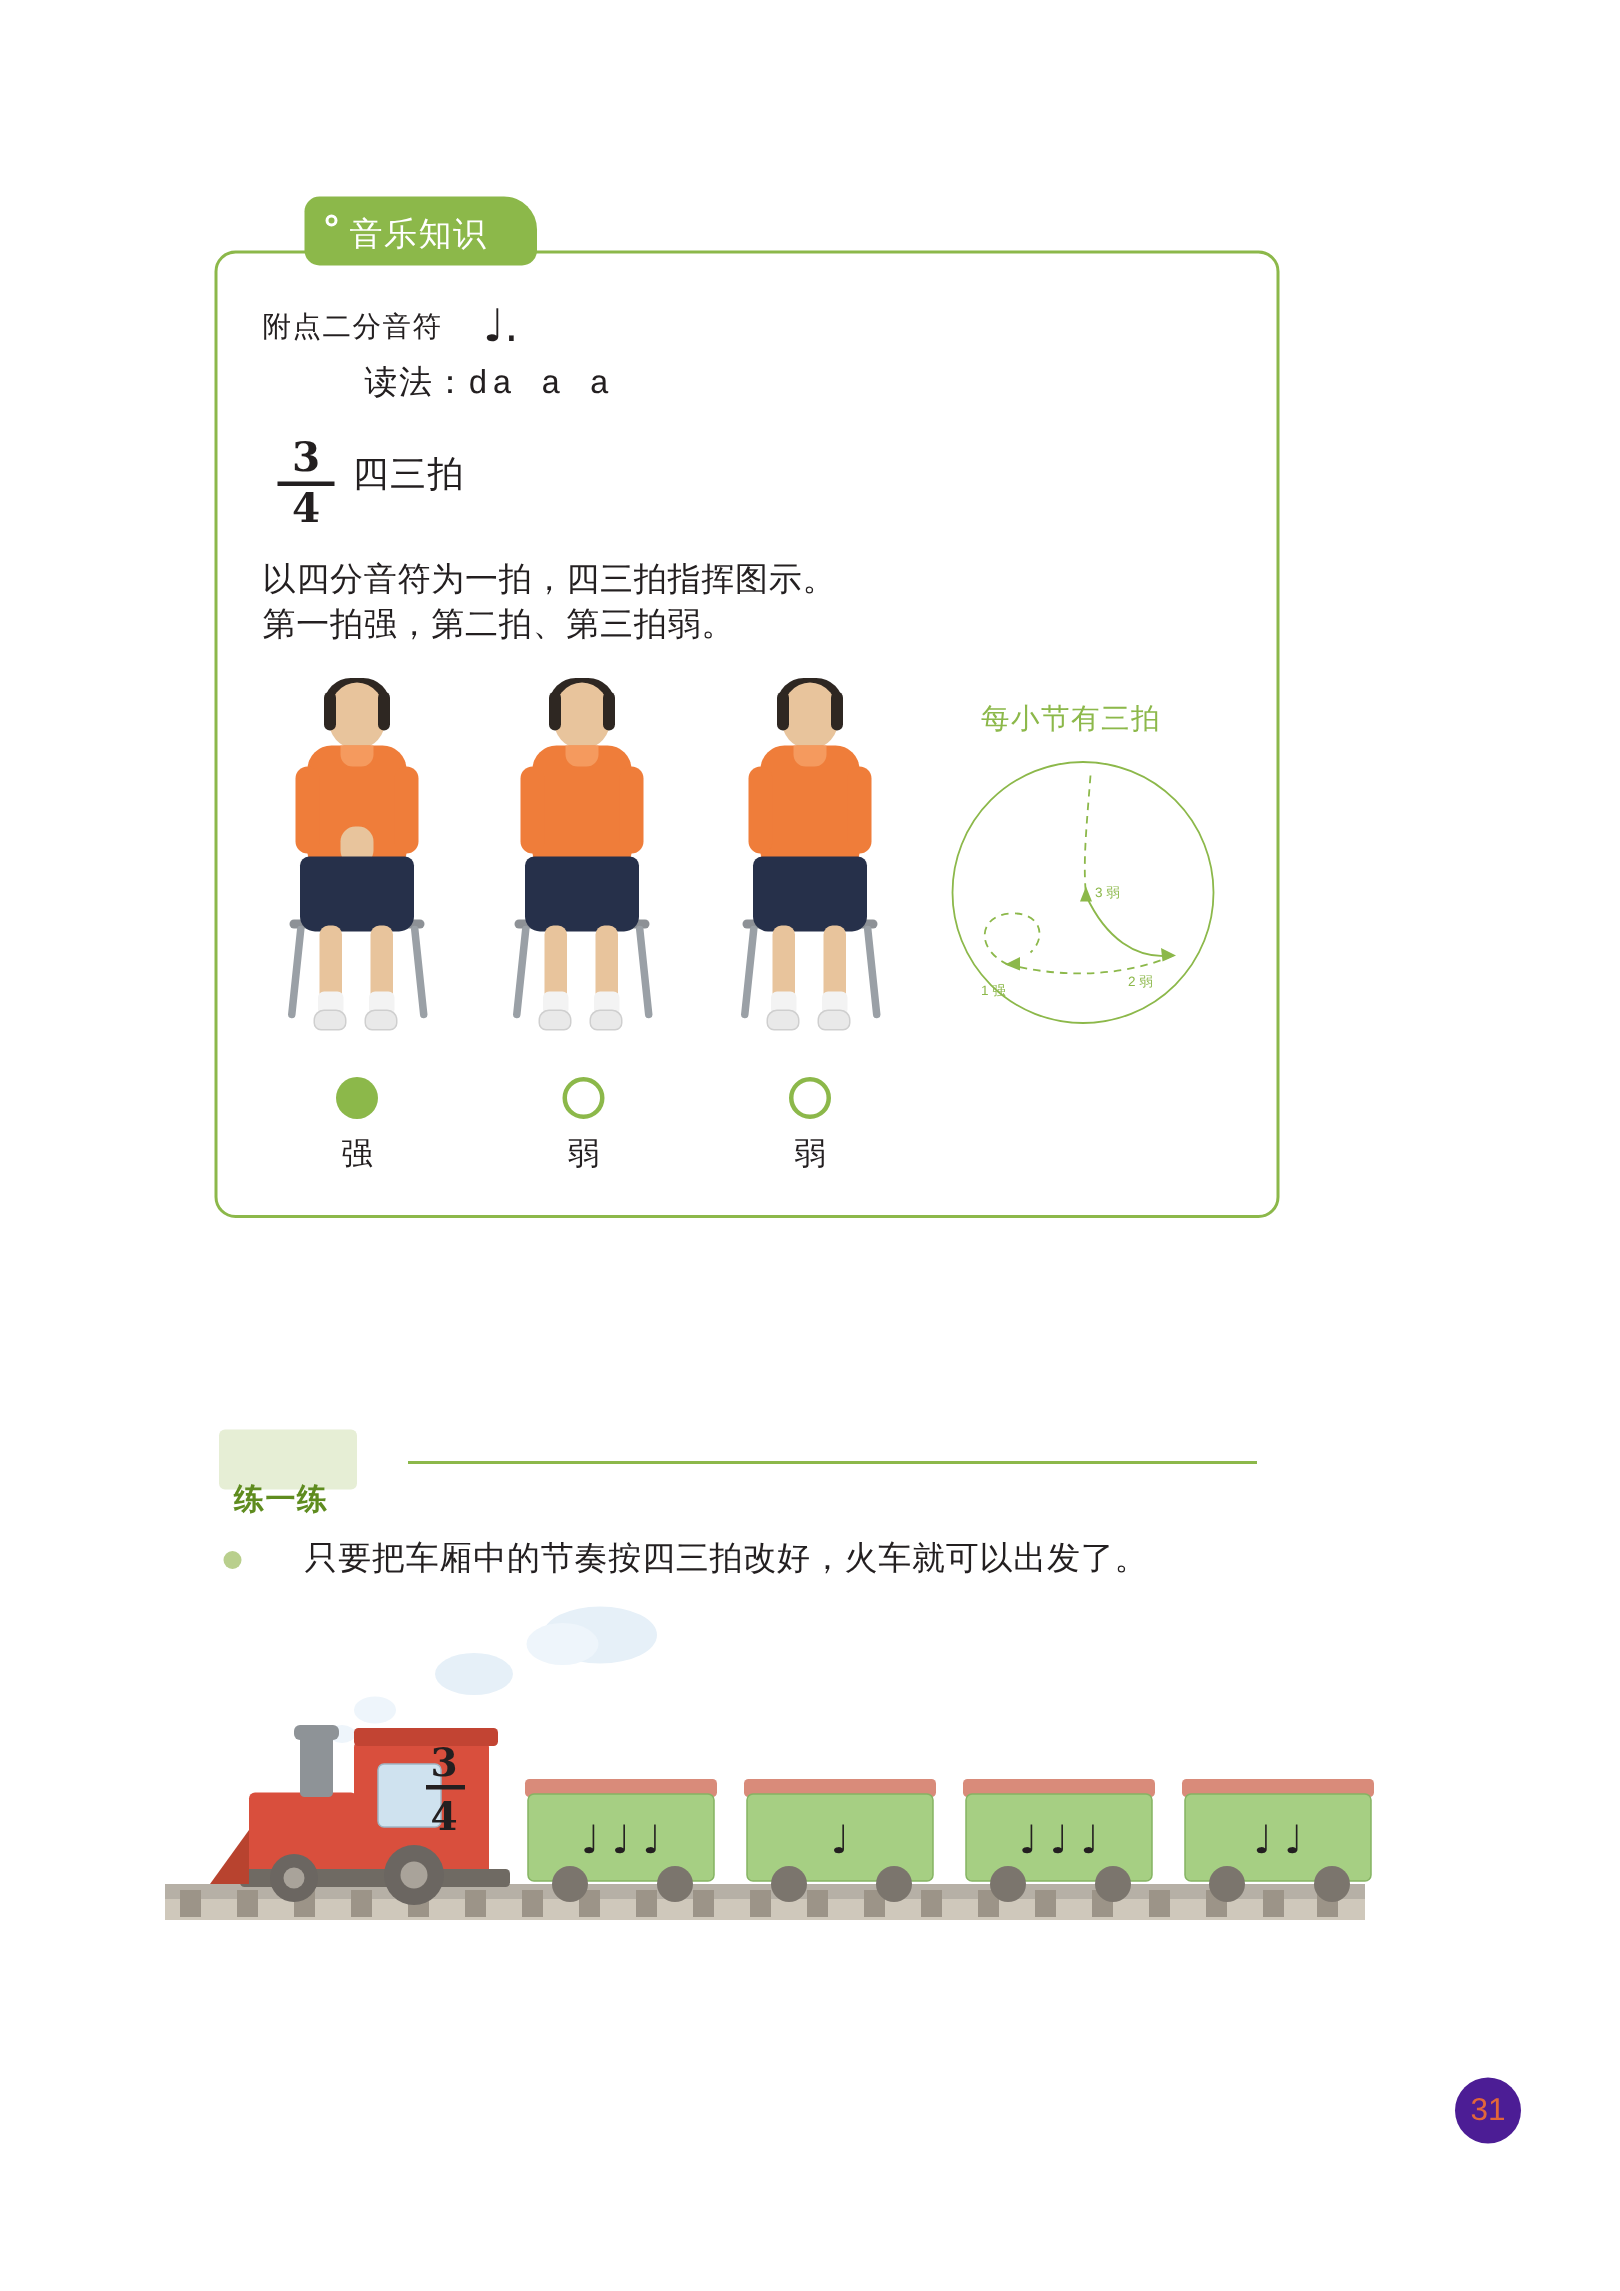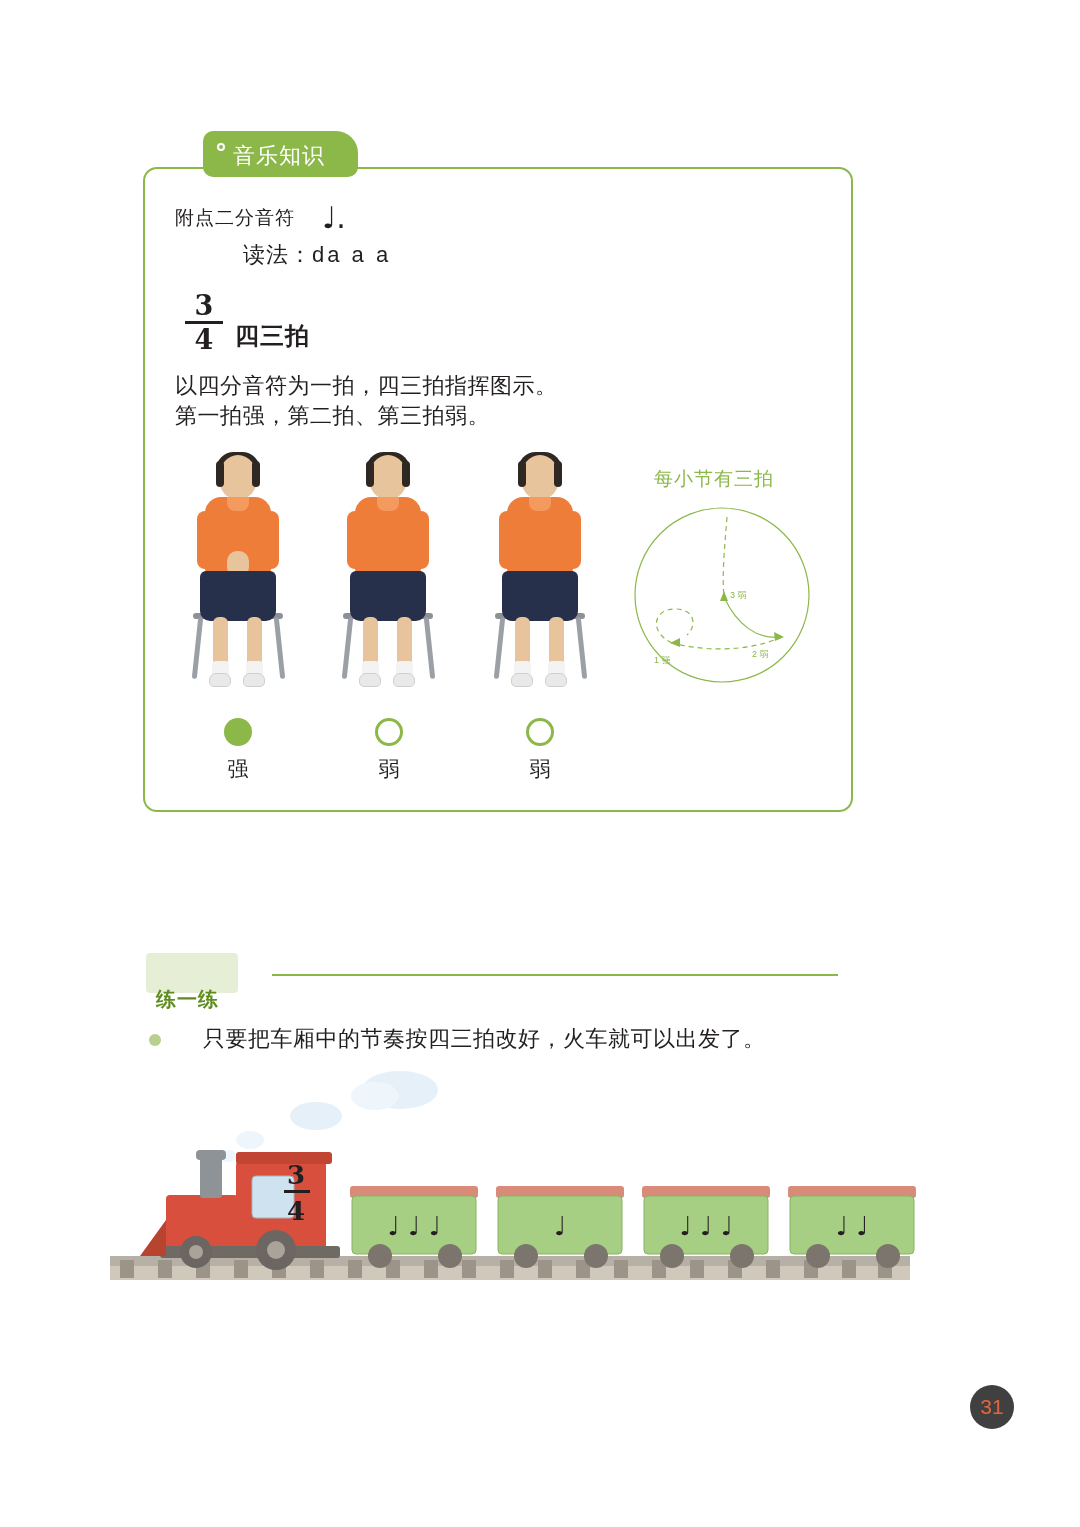--- a/index.html
+++ b/index.html
@@ -73,21 +73,21 @@
     font-family: "DejaVu Sans", sans-serif;
   }
   .line-reading {
     position: absolute;
     left: 243px;
     top: 240px;
     font-size: 22px;
     letter-spacing: 1px;
   }
   .line-reading .syllables {
-    font-family: Liberation Sans, sans-serif;
+    font-family: Liberation Mono, monospace;
     letter-spacing: 3px;
   }
 
   #time-signature {
     position: absolute;
     left: 185px;
     top: 292px;
     width: 38px;
     text-align: center;
     font-family: "DejaVu Serif", serif;
@@ -98,24 +98,23 @@
   #time-signature .num { display: block; }
   #time-signature .bar {
     display: block;
     height: 3px;
     background: #231f20;
     margin: 2px 0;
   }
   #time-sig-label {
     position: absolute;
     left: 235px;
-    top: 320px;
+    top: 300px;
     font-size: 24px;
     letter-spacing: 1px;
-    font-weight: bold;
   }
 
   .desc-line-1 {
     position: absolute;
     left: 175px;
     top: 371px;
     font-size: 22px;
     letter-spacing: 0.5px;
   }
   .desc-line-2 {
@@ -396,21 +395,21 @@
   }
 
   
   #page-number {
     position: absolute;
     left: 970px;
     top: 1385px;
     width: 44px;
     height: 44px;
     border-radius: 50%;
-    background: #404040;
+    background: #4c1d95;
     color: #e2663a;
     font-family: "Liberation Sans", sans-serif;
     font-size: 21px;
     text-align: center;
     line-height: 44px;
   }
 </style>
 </head>
 <body>
 

